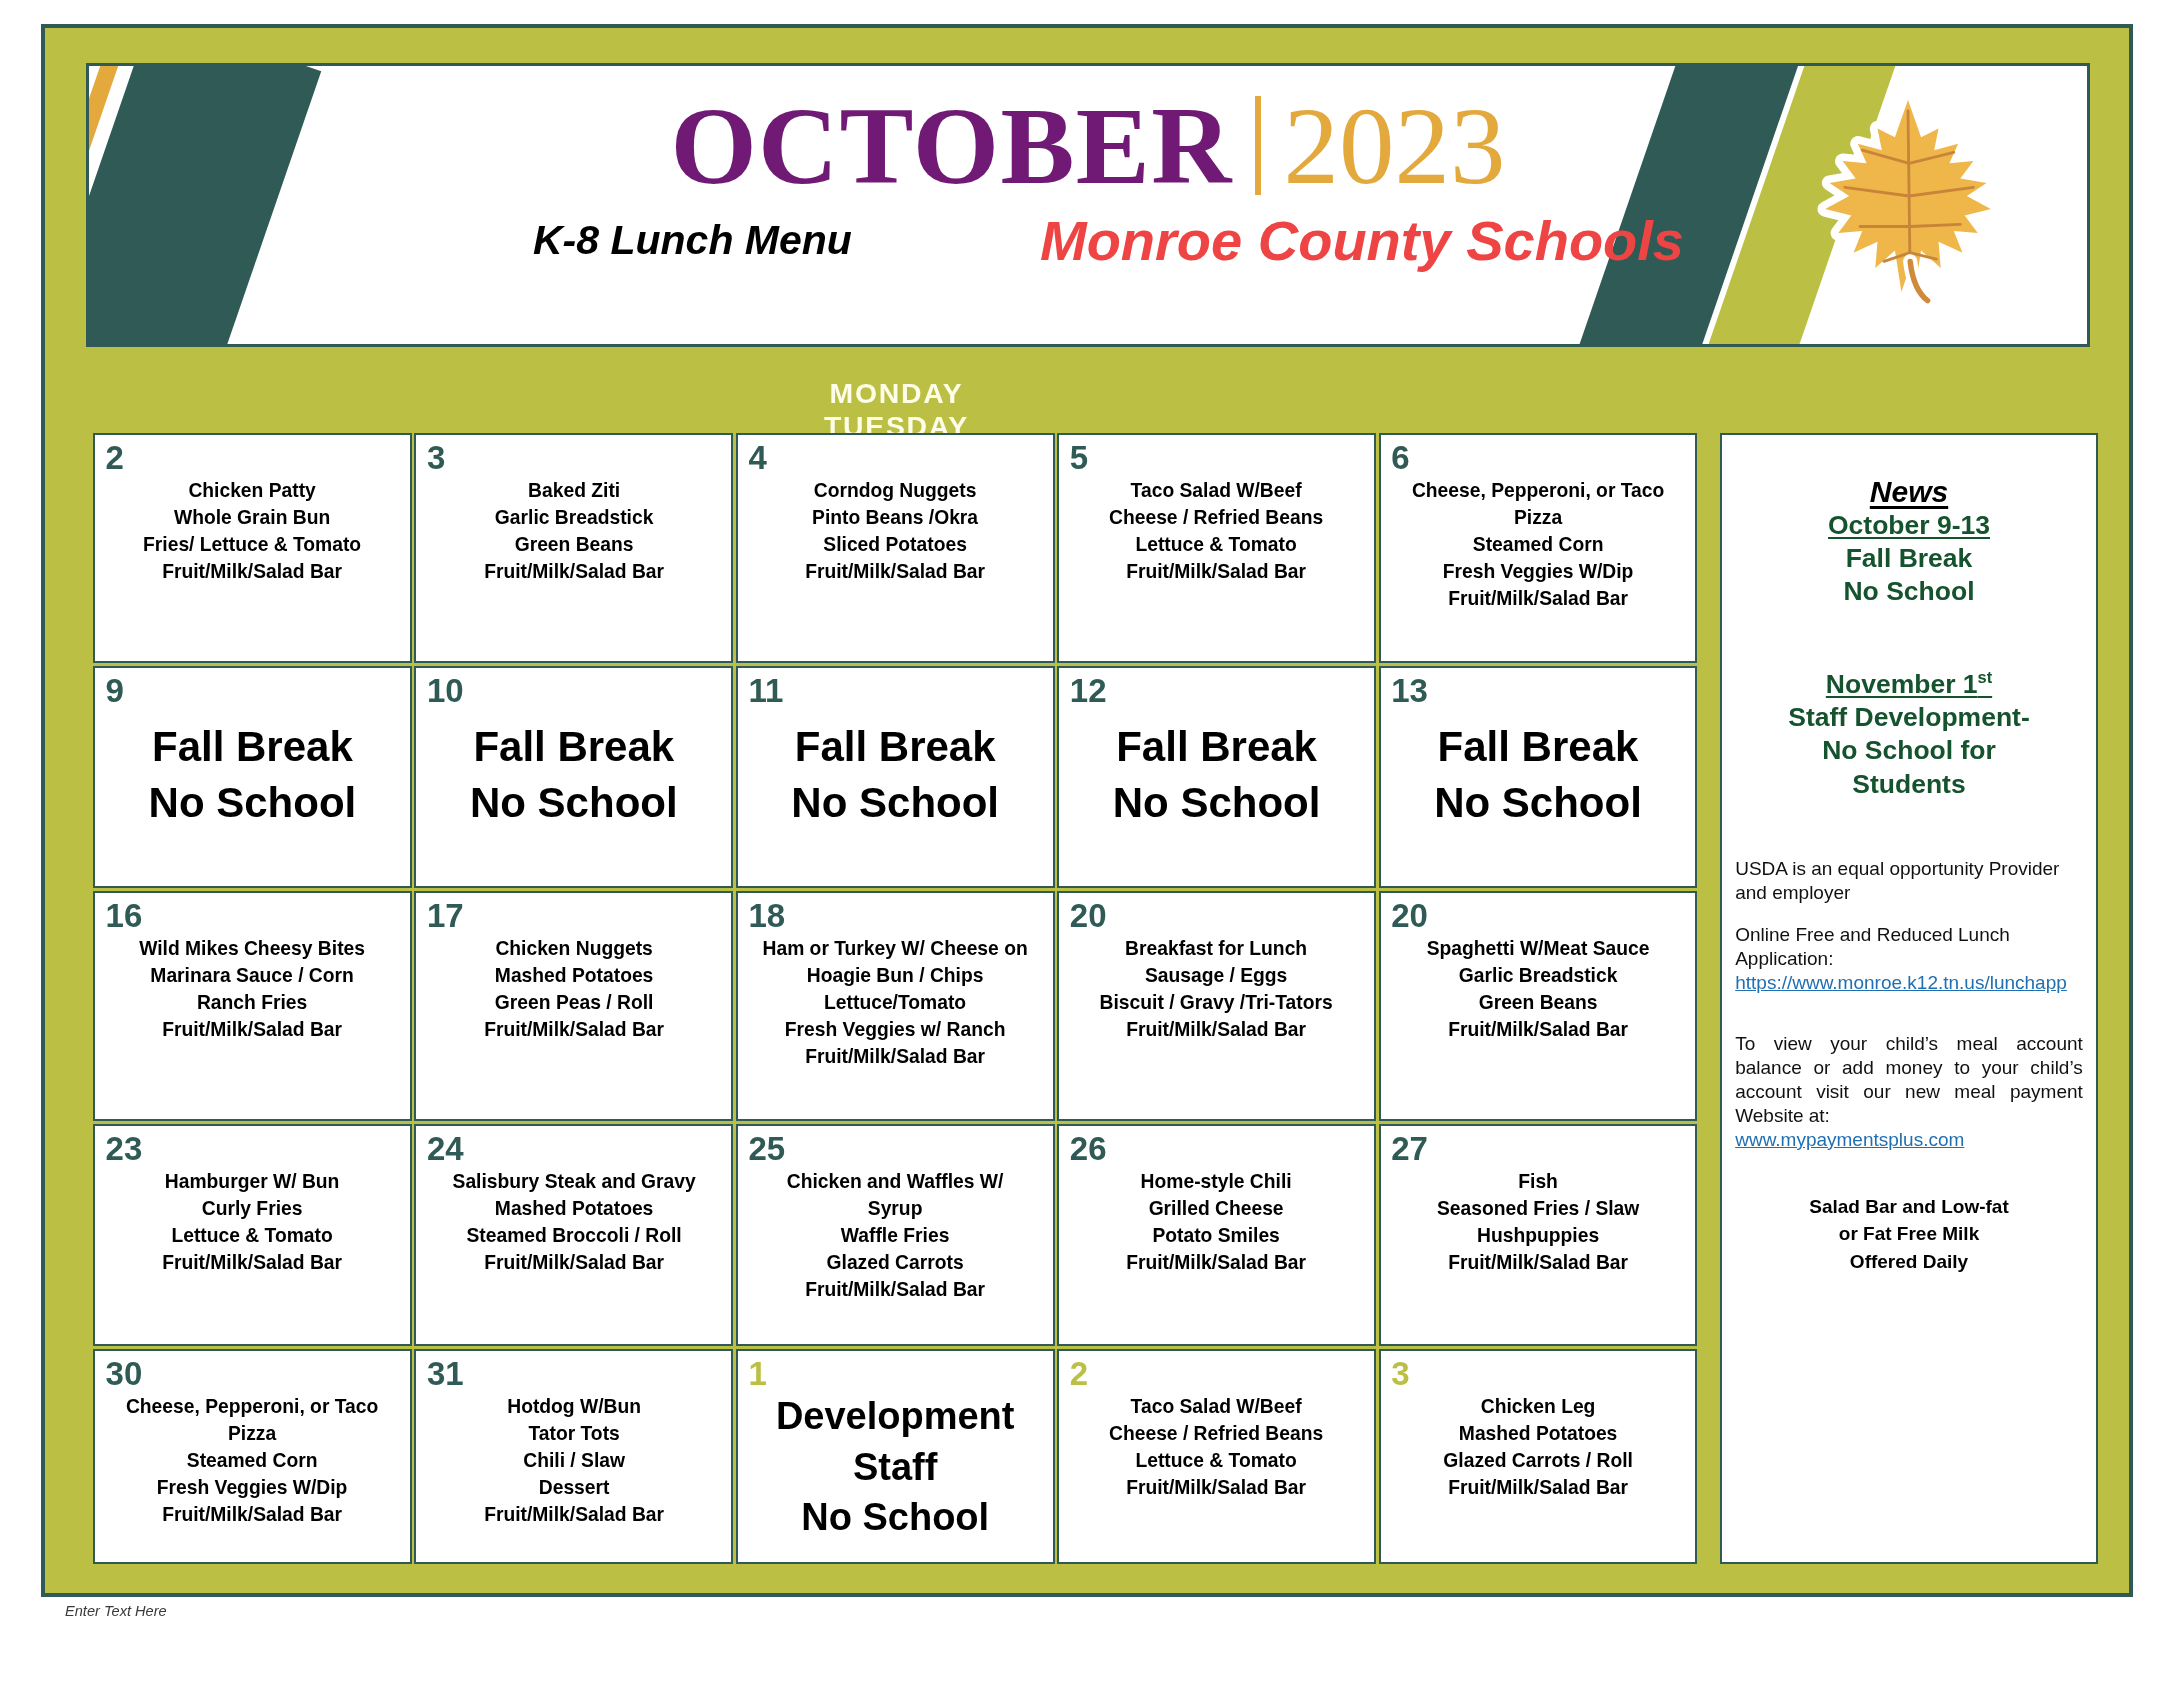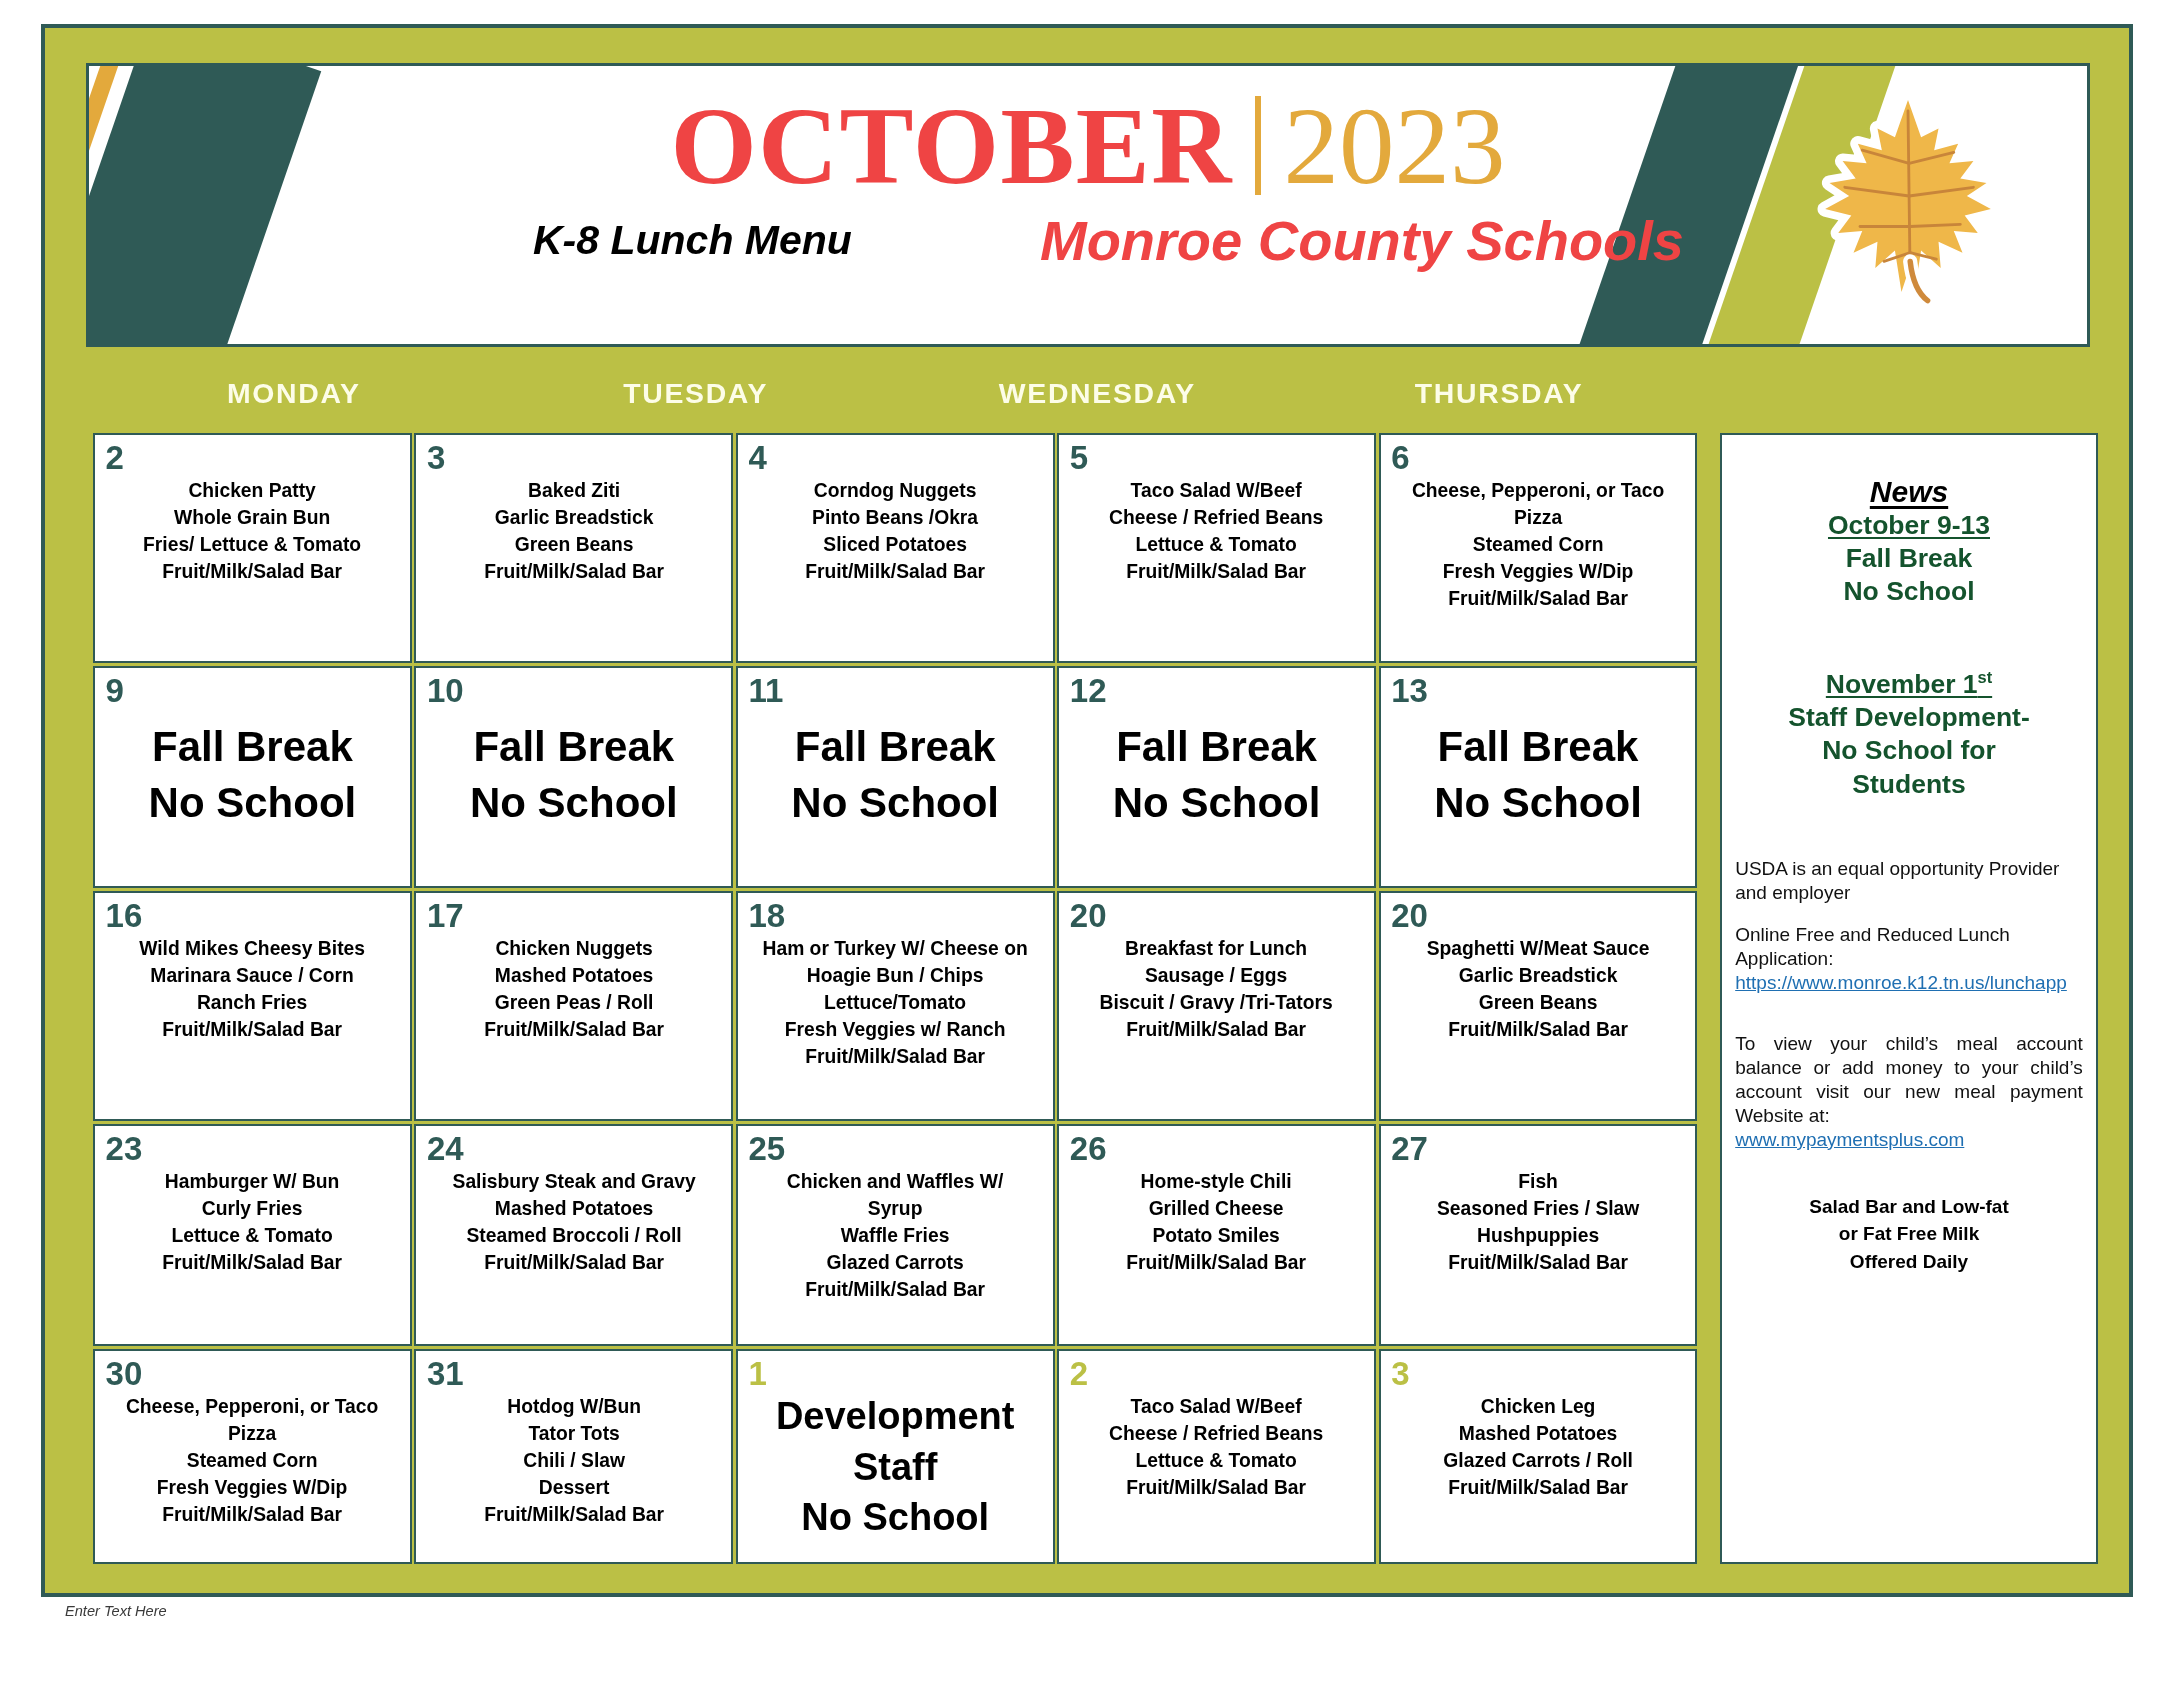--- a/index.html
+++ b/index.html
@@ -47,21 +47,21 @@
   }
 
   .title-row{
     position:absolute;left:0;top:24px;width:100%;
     display:flex;align-items:center;justify-content:center;gap:0px;
     pointer-events:none;
   }
   .month{
     font-family:"Liberation Serif", serif;
     font-weight:bold;font-size:111px;letter-spacing:1.3px;
-    color:#ef4444;line-height:1;
+    color:#701a75;line-height:1;
   }
   .divider-bar{
     width:6px;height:99px;background:#e3a93c;margin:0 22.5px;
     display:inline-block;
   }
   .year{
     font-family:"Liberation Serif", serif;
     font-weight:normal;font-size:111px;color:#e3a93c;line-height:1;
   }
   .subtitle-row{
@@ -81,20 +81,21 @@
     white-space:nowrap;
   }
 
   
   .leaf{position:absolute;left:1710px;top:21px;width:218px;height:218px;}
 
   
   .weekdays{
     position:absolute;left:93px;top:377px;width:1607px;height:46px;
     display:flex;
+    flex-direction:column;
   }
   .weekday{
     flex:1;text-align:center;color:#fdfde8;
     font-family:"Liberation Sans", sans-serif;
     font-weight:bold;font-size:28.4px;letter-spacing:1.7px;
   }
 
   
   .grid{
     position:absolute;left:93px;top:433px;width:1607px;height:1134px;

